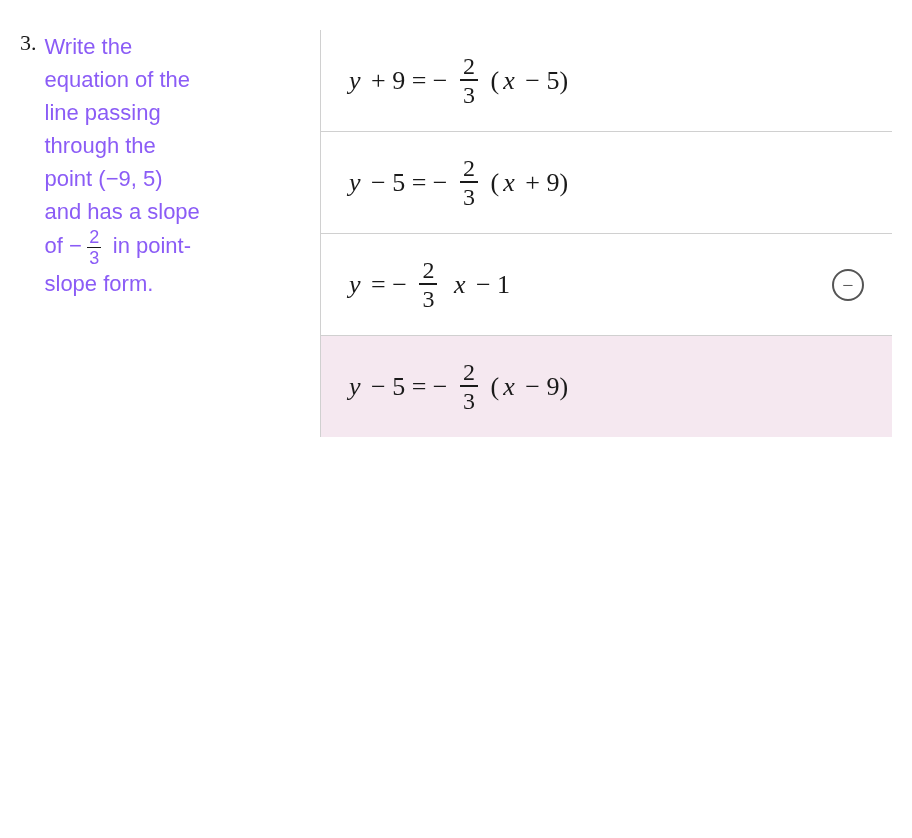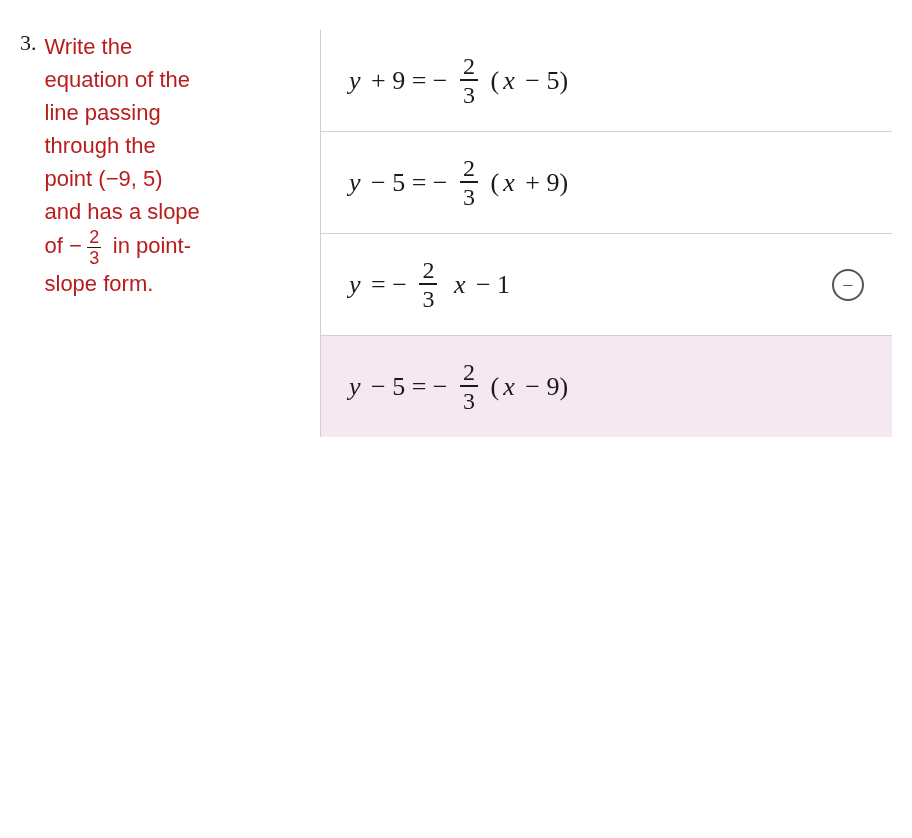--- a/index.html
+++ b/index.html
@@ -32,21 +32,21 @@
 
     .problem-number {
       font-size: 22px;
       font-weight: normal;
       color: #1a1a1a;
       margin-bottom: 6px;
     }
 
     .problem-text {
       font-size: 22px;
-      color: #b91c1c;
+      color: #8b5cf6;
       line-height: 1.5;
       font-family: Arial, sans-serif;
     }
 
     .fraction-inline {
       display: inline-flex;
       flex-direction: column;
       align-items: center;
       vertical-align: middle;
       font-size: 18px;

